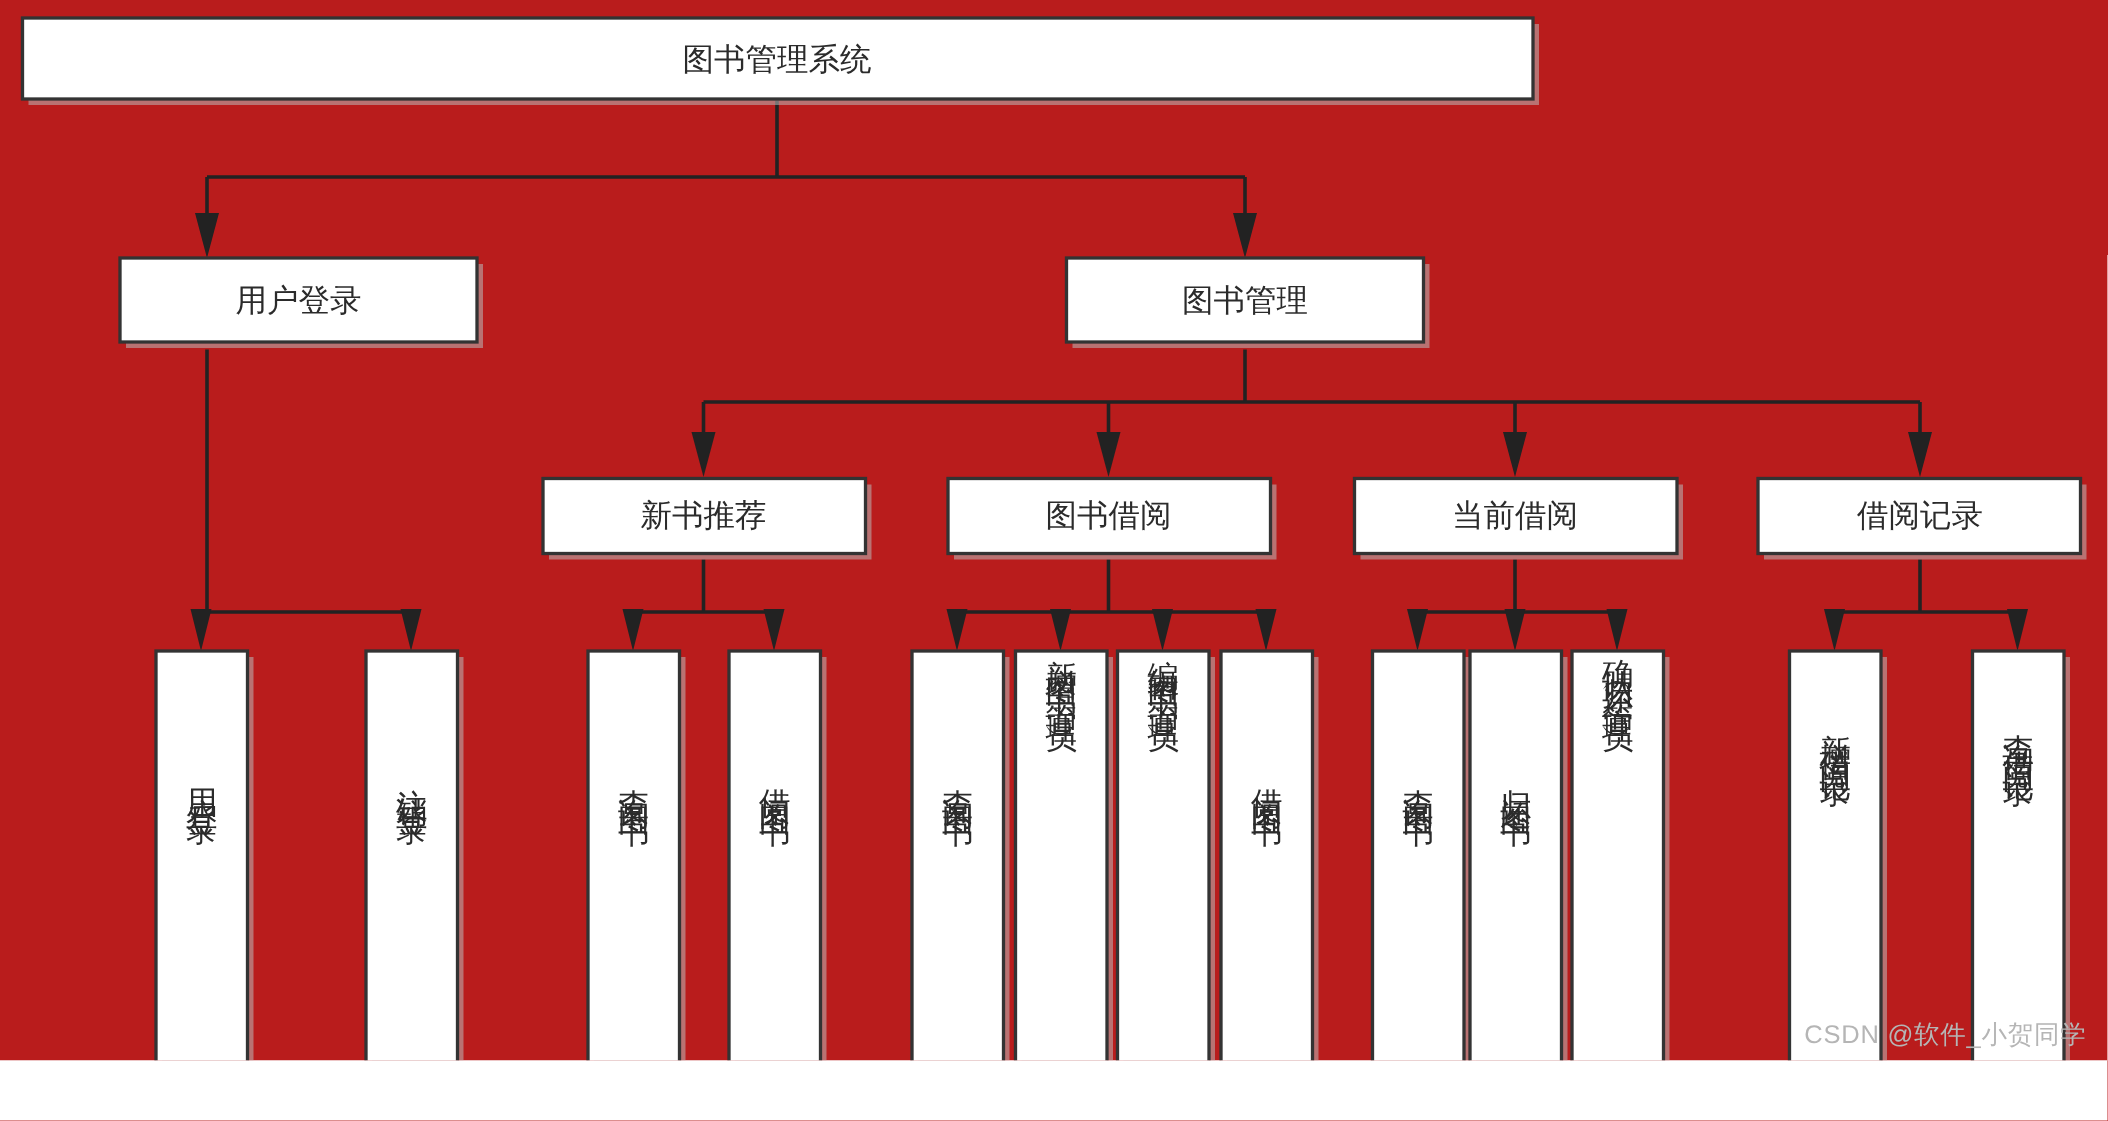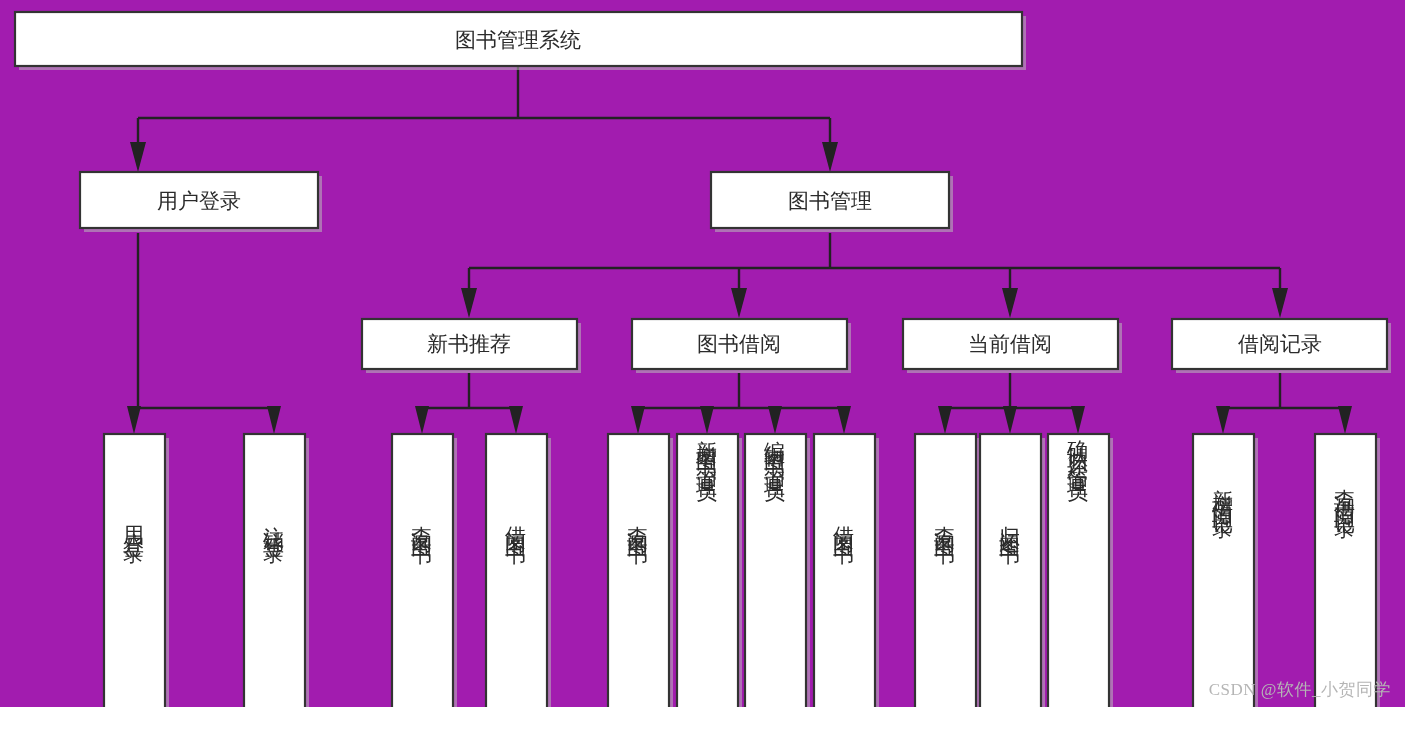--- a/index.html
+++ b/index.html
@@ -8,21 +8,21 @@
     padding: 0;
     background: #ffffff;
   }
   body {
     font-family: "Liberation Sans", "DejaVu Sans", sans-serif;
   }
   #canvas {
     position: relative;
     width: 1405px;
     height: 707px;
-    background: #a21caf;
+    background: #b91c1c;
     overflow: hidden;
   }
   svg#diagram {
     position: absolute;
     left: 0;
     top: 0;
     width: 1405px;
     height: 747px;
   }
   .node-box {
@@ -54,21 +54,21 @@
   .node-label-vert {
     font-family: "Liberation Sans", "DejaVu Sans", sans-serif;
     fill: #2b2b2b;
     font-size: 21px;
     text-anchor: middle;
   }
   .watermark {
     position: absolute;
     right: 14px;
     bottom: 6px;
-    font-family: Liberation Serif, serif;
+    font-family: Liberation Sans, sans-serif;
     font-size: 17px;
     color: #b5b5b5;
     letter-spacing: 0.5px;
     white-space: nowrap;
     pointer-events: none;
   }
 </style>
 </head>
 <body>
 

